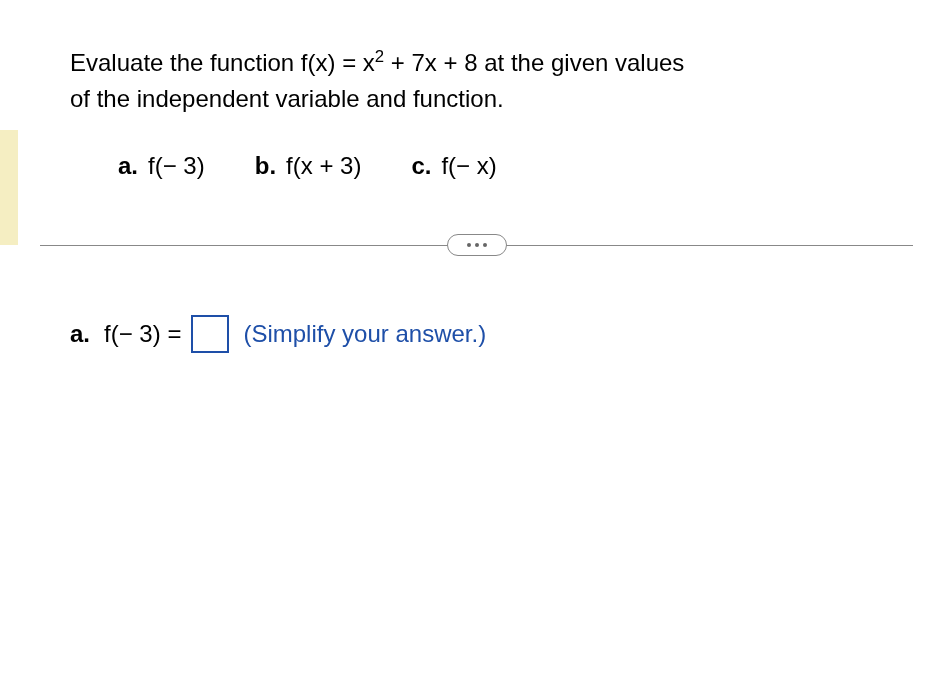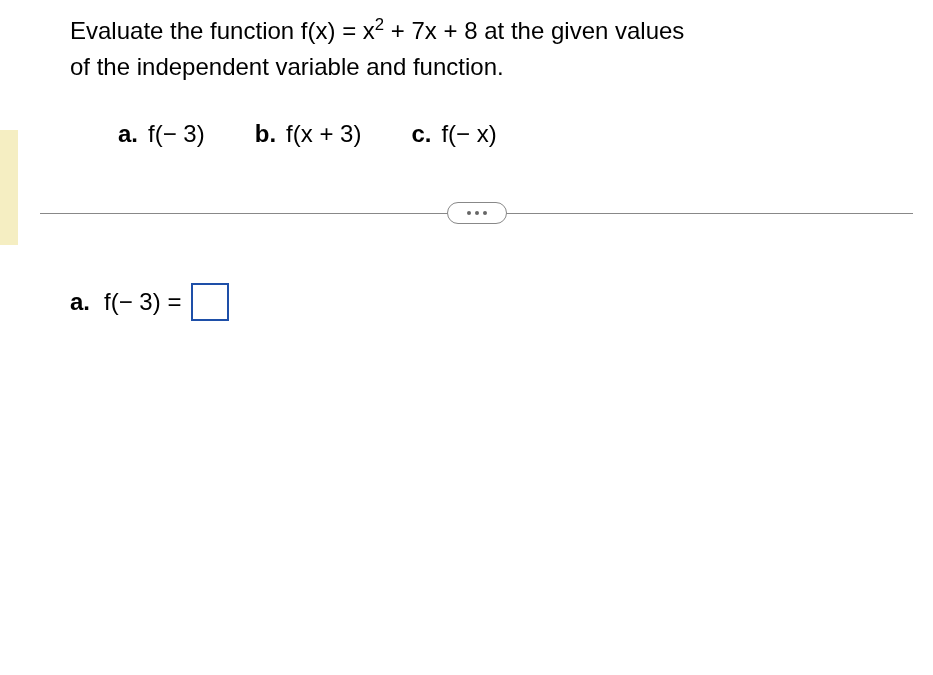--- a/index.html
+++ b/index.html
@@ -23,20 +23,21 @@
       width: 18px;
       height: 115px;
       background: #f5eec2;
     }
     .content {
       padding: 12px 30px 12px 70px;
     }
     .question-text {
       line-height: 1.5;
       margin-bottom: 35px;
+      margin-top: 32px;
     }
     .parts-row {
       display: flex;
       gap: 50px;
       padding-left: 48px;
       margin-bottom: 50px;
     }
     .part {
       display: flex;
       align-items: baseline;
@@ -153,15 +154,16 @@
         <div class="dot"></div>
         <div class="dot"></div>
       </div>
     </div>
   </div>
 
   <div class="answer-row">
     <span class="answer-label">a.</span>
     <span><span>f(</span><span class="minus">− 3</span><span>) =</span></span>
     <input type="text" class="answer-input" style="">
+    <span class="simplify-note">(Simplify your answer.)</span>
   </div>
 
 </div>
 
 </body></html>

